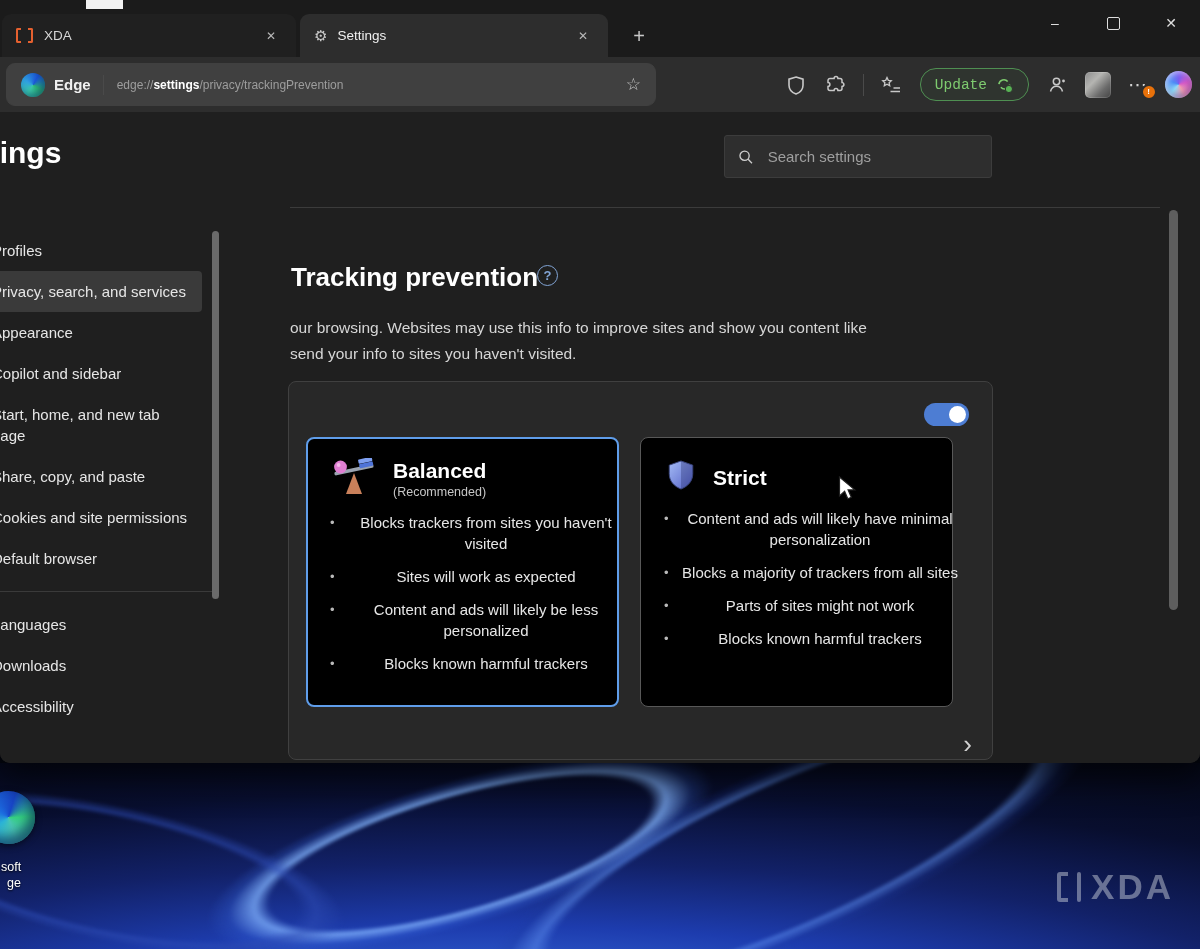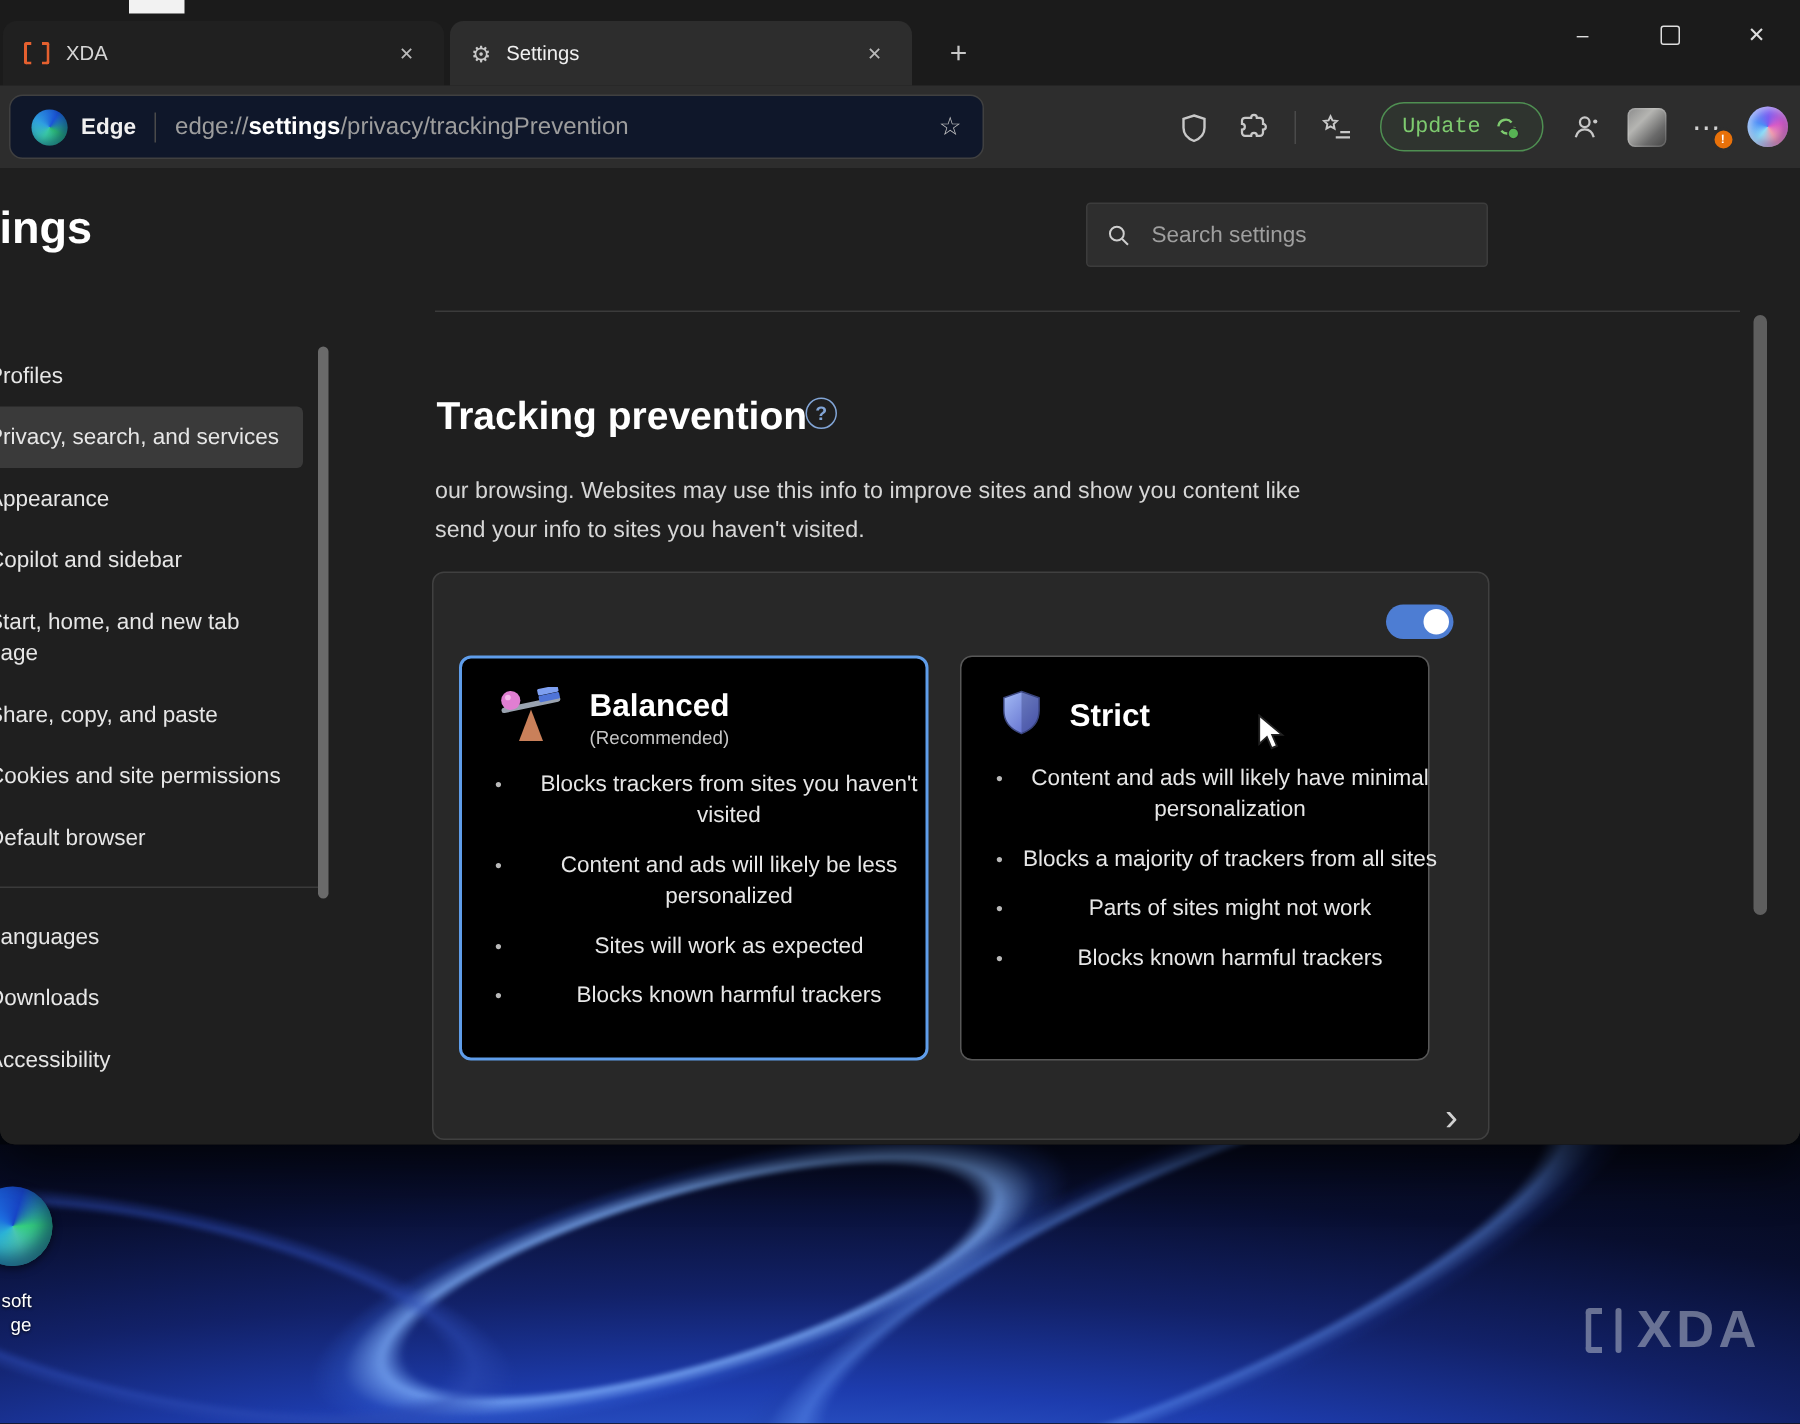--- a/index.html
+++ b/index.html
@@ -24,28 +24,28 @@
   .xda-fav::before{left:0;border:2.4px solid #e5602f;border-right:none;border-radius:2px 0 0 2px;}
   .xda-fav::after{right:0;border:2.4px solid #e5602f;border-left:none;border-radius:0 2px 2px 0;}
   .gear-fav{font-size:15px;color:#c9c9c9;margin-right:10px;flex:none;}
   .new-tab{position:absolute;left:624px;top:21px;width:30px;height:30px;display:flex;align-items:center;
     justify-content:center;color:#c8c8c8;font-size:20px;border-radius:6px;}
   .win-controls{position:absolute;right:0;top:0;height:57px;display:flex;align-items:flex-start;}
   .win-btn{width:58px;height:46px;display:flex;align-items:center;justify-content:center;color:#dedede;font-size:14px;}
   .max-square{width:11px;height:11px;border:1.4px solid #dedede;border-radius:2px;}
   
   .toolbar{position:absolute;left:0;top:57px;right:0;height:55px;background:#2d2d2d;}
-  .address-bar{position:absolute;left:6px;top:6px;width:650px;height:43px;background:#0f172a;
+  .address-bar{position:absolute;left:6px;top:6px;width:650px;height:43px;background:#404040;
     border:1px solid #404040;border-radius:9px;display:flex;align-items:center;padding:0 14px;box-sizing:border-box;}
   .edge-logo{width:24px;height:24px;border-radius:50%;flex:none;
     background:conic-gradient(from 210deg,#3ac9a8,#2f9fe0,#1b55d8,#2bb673,#3ac9a8);
     box-shadow:inset -3px -3px 6px rgba(0,30,90,.45);}
   .brand{font-size:15px;font-weight:700;color:#f0f0f0;margin:0 12px 0 9px;}
   .vsep{width:1px;height:20px;background:#4a4a4a;margin-right:13px;flex:none;}
-  .url{font-size:16px;color:#9d9d9d;white-space:nowrap;overflow:hidden;}
+  .url{font-size:12px;color:#9d9d9d;white-space:nowrap;overflow:hidden;}
   .url b{color:#ffffff;font-weight:700;}
   .ab-star{margin-left:auto;color:#c5c5c5;font-size:17px;}
   .tb-icons{position:absolute;right:8px;top:0;height:55px;display:flex;align-items:center;gap:17px;}
   .tb-ic{width:22px;height:22px;display:flex;align-items:center;justify-content:center;flex:none;}
   .tb-sep{width:1px;height:22px;background:#4a4a4a;flex:none;}
   .update-btn{display:flex;align-items:center;gap:8px;height:31px;padding:0 14px;border:1px solid #4f8f52;
     border-radius:16px;color:#7ecb6f;font-size:14.5px;background:rgba(70,120,70,.10);flex:none;position:relative;font-family:Liberation Mono, monospace;}
   .thumb-ic{width:26px;height:26px;border-radius:5px;flex:none;
     background:linear-gradient(135deg,#8b8b8b 0%,#b5b5b2 35%,#6a6a6a 70%,#434343 100%);
     box-shadow:inset 0 0 0 1px rgba(255,255,255,.15);}
@@ -267,22 +267,22 @@
               <circle cx="8.5" cy="9" r="6.4" fill="#e07ed2"></circle>
               <circle cx="6.6" cy="7" r="1.9" fill="#f4b9ea"></circle>
             </svg>
             <div>
               <div class="card-title">Balanced</div>
               <div class="card-sub">(Recommended)</div>
             </div>
           </div>
           <ul class="bullets">
             <li>Blocks trackers from sites you haven't visited</li>
+            <li>Sites will work as expected</li>
             <li>Content and ads will likely be less personalized</li>
-            <li>Sites will work as expected</li>
             <li>Blocks known harmful trackers</li>
           </ul>
         </div>
 
         <div class="card">
           <div class="card-head">
             <svg width="32" height="38" viewBox="0 0 34 38">
               <defs>
                 <linearGradient id="shg" x1="0" y1="0" x2="1" y2="1">
                   <stop offset="0" stop-color="#a4bbf5"></stop>

